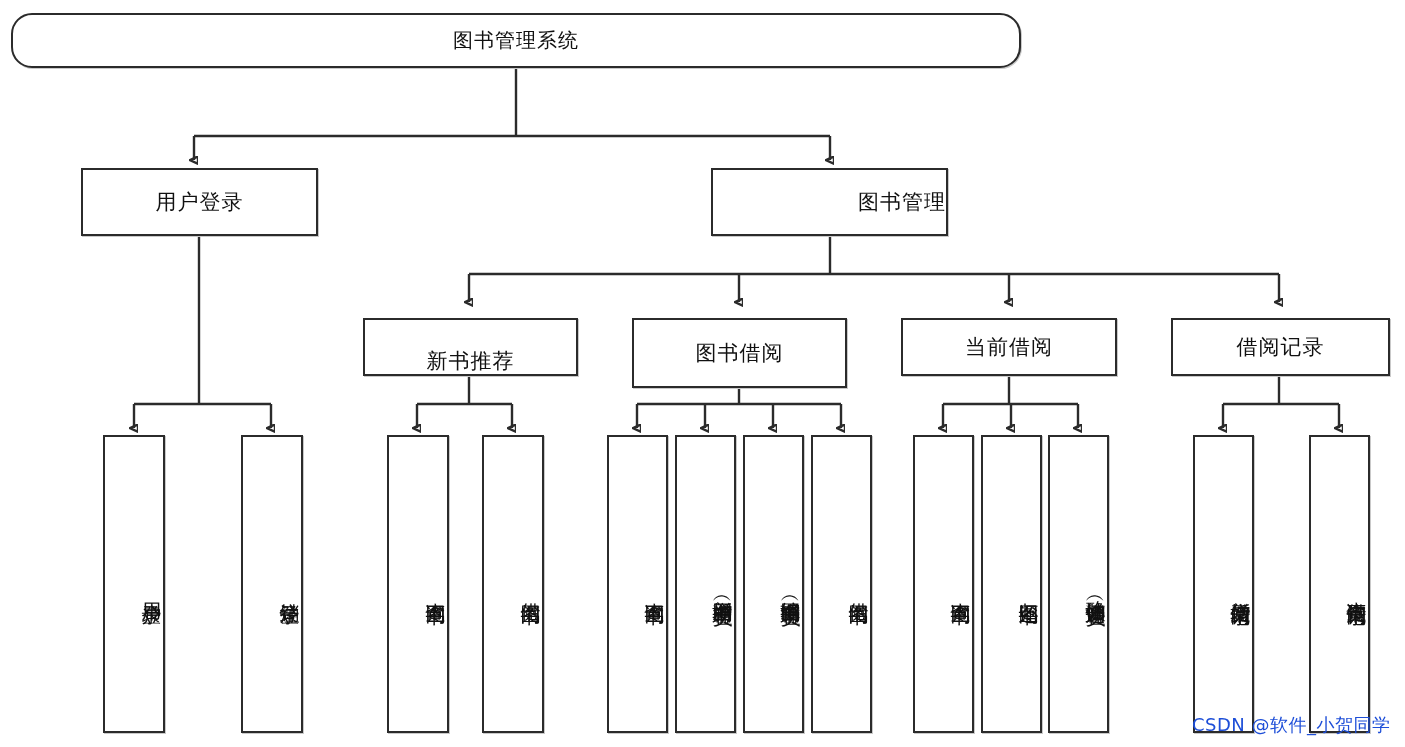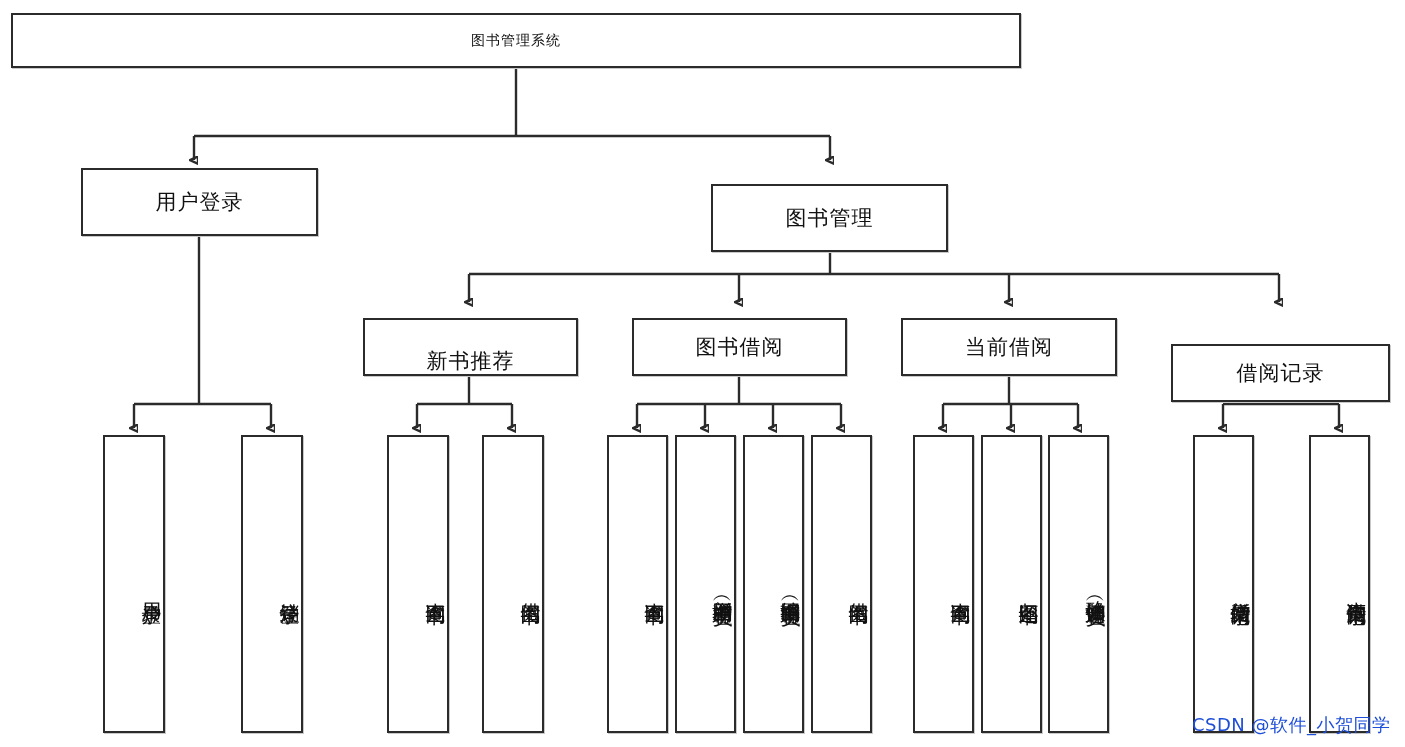--- a/index.html
+++ b/index.html
@@ -40,21 +40,21 @@
     align-items: flex-start;
     justify-content: center;
     padding-top: 10px;
   }
   .node.v .vtext {
     writing-mode: vertical-rl;
     text-orientation: upright;
     display: block;
     white-space: normal;
   }
-  .node.root { font-size: 14px; }
+  .node.root { font-size: 20px; border-radius: 21px; }
   svg.links {
     position: absolute;
     left: 0;
     top: 0;
     width: 1405px;
     height: 747px;
     pointer-events: none;
   }
   svg.links line, svg.links path {
     stroke: #2b2b2b;
@@ -125,34 +125,34 @@
     <line x1="1339" y1="404" x2="1339" y2="428" marker-end="url(#arrow)"></line>
   </svg>
 
   <div class="node h root" style="left:11px; top:13px; width:1010px; height:55px;">
     <span>图书管理系统</span>
   </div>
 
   <div class="node h" style="left:81px; top:168px; width:237px; height:68px;">
     <span>用户登录</span>
   </div>
-  <div class="node h" style="left:711px; top:184px; width:237px; height:68px;">
+  <div class="node h" style="left:711px; top:168px; width:237px; height:68px;justify-content:flex-end;">
     <span>图书管理</span>
   </div>
 
   <div class="node h" style="left:363px; top:318px; width:215px; height:58px;align-items:flex-end;">
     <span>新书推荐</span>
   </div>
-  <div class="node h" style="left:632px; top:318px; width:215px; height:58px;">
+  <div class="node h" style="left:632px; top:318px; width:215px; height:70px;">
     <span>图书借阅</span>
   </div>
   <div class="node h" style="left:901px; top:318px; width:216px; height:58px;">
     <span>当前借阅</span>
   </div>
-  <div class="node h" style="left:1171px; top:318px; width:219px; height:58px;margin-top:26px;">
+  <div class="node h" style="left:1171px; top:318px; width:219px; height:58px;">
     <span>借阅记录</span>
   </div>
 
   <div class="node v" style="left:103px; top:435px; width:62px; height:298px;">
     <span class="vtext">用户登录</span>
   </div>
   <div class="node v" style="left:241px; top:435px; width:62px; height:298px;">
     <span class="vtext">注销登录</span>
   </div>
 

